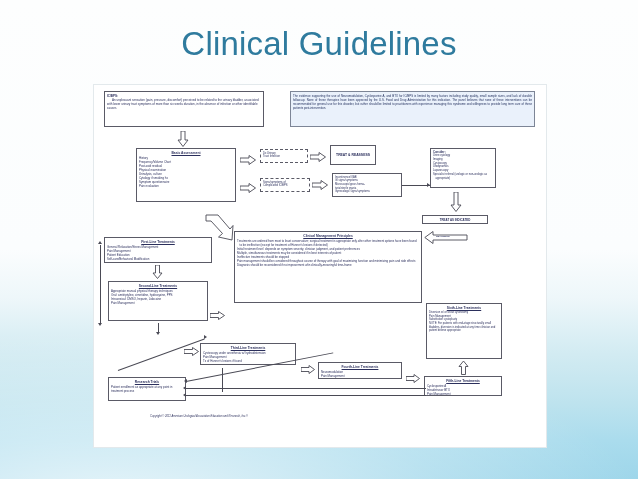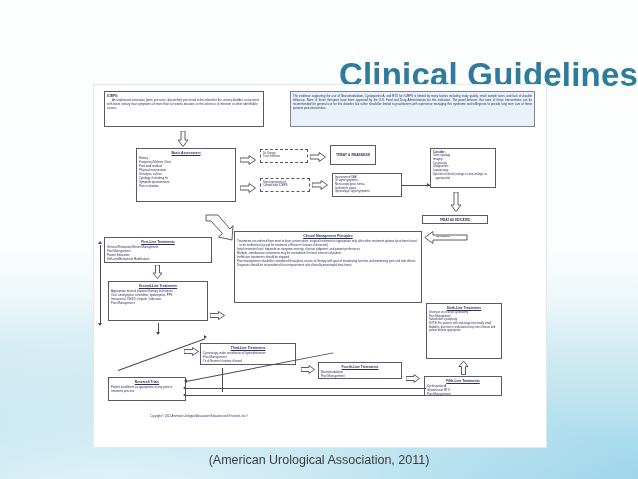--- a/index.html
+++ b/index.html
@@ -21,27 +21,26 @@
         #aadced 92%,
         #9ed6ea 100%);
   }
   #slide:before{
     content:"";position:absolute;left:0;right:0;top:60%;bottom:0;
     background:radial-gradient(120% 140% at 18% 120%, rgba(255,255,255,.85) 0%, rgba(255,255,255,.25) 45%, rgba(255,255,255,0) 70%);
     pointer-events:none;
   }
   #title{
     position:absolute;top:26px;left:0;width:100%;
-    text-align:right;
+    text-align:center;
     color:#2f7b9e;
     font-size:33px;
     letter-spacing:.2px;
-    font-weight:700;
+    font-weight:400;
     line-height:1.1;
-    margin-top:31px;
   }
   #figure{
     position:absolute;left:93px;top:84px;width:452px;height:362px;
     background:#ffffff;
     border:1px solid #e3e9ec;
     overflow:hidden;
   }
   .bx{
     position:absolute;
     box-sizing:border-box;
@@ -316,15 +315,14 @@
     <div class="ar ar-l" style="left:89px;top:307.5px;"></div>
 
     <div class="ln" style="left:24px;top:285px;width:92px;height:1px;transform:rotate(-20deg);transform-origin:left center;"></div>
     <div class="ar ar-r" style="left:110px;top:250px;"></div>
 
     <div class="ln lnv" style="left:128px;top:283px;height:24px;"></div>
 
     <div class="copy" style="left:56px;top:330px;">Copyright © 2011 American Urological Association Education and Research, Inc.®</div>
   </div>
 
-  <div class="cap" style="top:453px;">(American Urological Association, 2011)</div>
 
 </div>
 
 </body></html>

